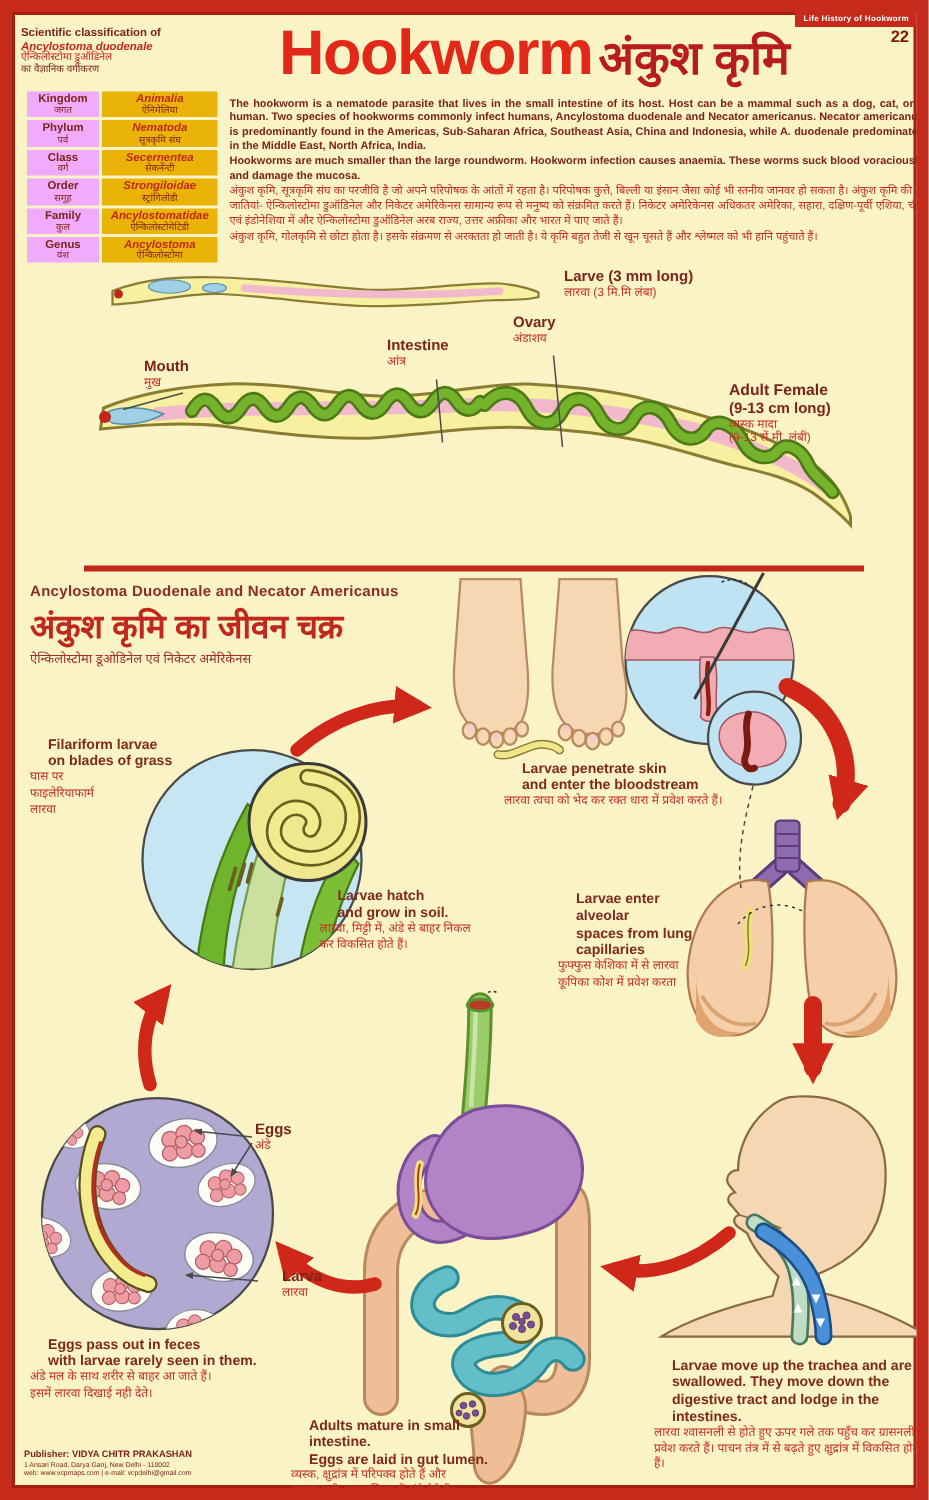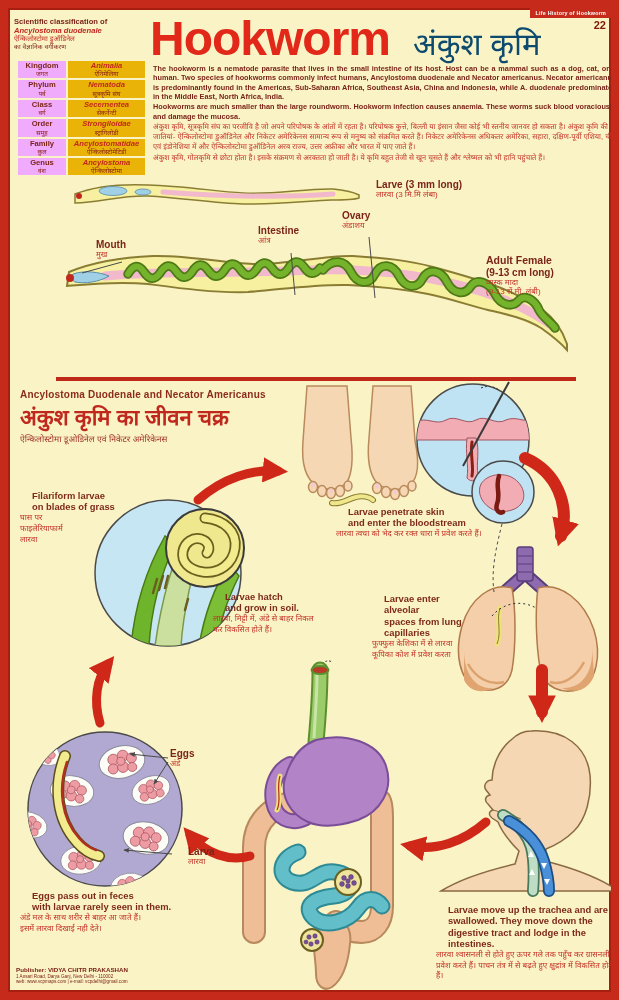--- a/index.html
+++ b/index.html
@@ -23,22 +23,22 @@
   .cls-h4{font-size:6.6px;color:#7B2418;}
   .cls-table{left:8px;top:51px;width:131px;border-collapse:separate;border-spacing:2px;z-index:20;}
   .cls-table td{padding:1px 2px;text-align:center;vertical-align:middle;}
   .cls-rank{background:#f0abfc;width:44px;}
   .cls-val{background:#eab308;}
   .cls-en{font-size:7.6px;font-weight:bold;color:#7B2418;display:block;line-height:1.1;}
   .cls-val .cls-en{color:#C0281E;font-style:italic;}
   .cls-hi{font-size:6.4px;color:#8A2418;display:block;line-height:1.1;}
   
   .main-title{left:142px;top:3px;width:452px;z-index:20;}
-  .title-en{font-size:48px;font-weight:800;color:#E22818;letter-spacing:-1px;}
-  .title-hi{font-size:31px;font-weight:normal;color:#0c4a6e;margin-left:23px;}
+  .title-en{font-size:42px;font-weight:800;color:#E22818;letter-spacing:-1px;margin-left:36px;}
+  .title-hi{font-size:31px;font-weight:bold;color:#b91c1c;margin-left:4px;}
   
   .intro{left:145px;top:56px;width:463px;z-index:20;}
   .intro p{margin:0 0 1px 0;}
   .p-en{font-size:7.3px;line-height:1.28;color:#7B2418;font-weight:600;text-align:justify;}
   .p-hi{font-size:7.4px;line-height:1.35;color:#C33327;text-align:justify;}
   
   .lbl-en{font-size:10px;font-weight:bold;color:#7B2418;line-height:1.12;}
   .lbl-hi{font-size:8px;color:#C33327;line-height:1.15;}
   
   .lc-head{left:12px;top:379px;width:310px;z-index:20;}
@@ -400,20 +400,26 @@
     <div class="cap-en">Larvae enter alveolar</div>
     <div class="cap-en">spaces from lung</div>
     <div class="cap-en">capillaries</div>
     <div class="cap-hi">फुफ्फुस केशिका में से लारवा</div>
     <div class="cap-hi">कूपिका कोश में प्रवेश करता</div>
   </div>
   <div class="abs" style="left:428px;top:896px;width:182px;z-index:20">
     <div class="cap-en">Larvae move up the trachea and are swallowed. They move down the digestive tract and lodge in the intestines.</div>
     <div class="cap-hi">लारवा श्वासनली से होते हुए ऊपर गले तक पहुँच कर ग्रासनली में प्रवेश करते हैं। पाचन तंत्र में से बढ़ते हुए क्षुद्रांत्र में विकसित होते हैं।</div>
   </div>
+  <div class="abs" style="left:186px;top:936px;width:155px;z-index:20">
+    <div class="cap-en">Adults mature in small intestine.</div>
+    <div class="cap-en">Eggs are laid in gut lumen.</div>
+    <div class="cap-hi">व्यस्क, क्षुद्रांत्र में परिपक्व होते हैं और</div>
+    <div class="cap-hi">आहार नली अवकाशिका में अंडे देते हैं।</div>
+  </div>
   <div class="abs" style="left:12px;top:882px;width:175px;z-index:20">
     <div class="c ap-en cap-en">Eggs pass out in feces</div>
     <div class="cap-en">with larvae rarely seen in them.</div>
     <div class="cap-hi">अंडे मल के साथ शरीर से बाहर आ जाते हैं।</div>
     <div class="cap-hi">इसमें लारवा दिखाई नही देते।</div>
   </div>
   <div class="abs" style="left:162px;top:740px;z-index:20">
     <div class="lbl-en">Eggs</div>
     <div class="lbl-hi">अंडे</div>
   </div>

